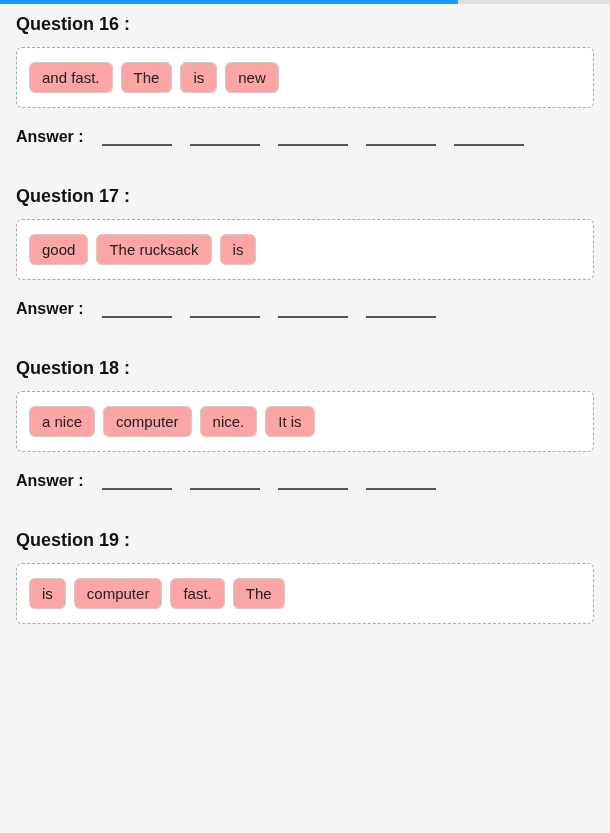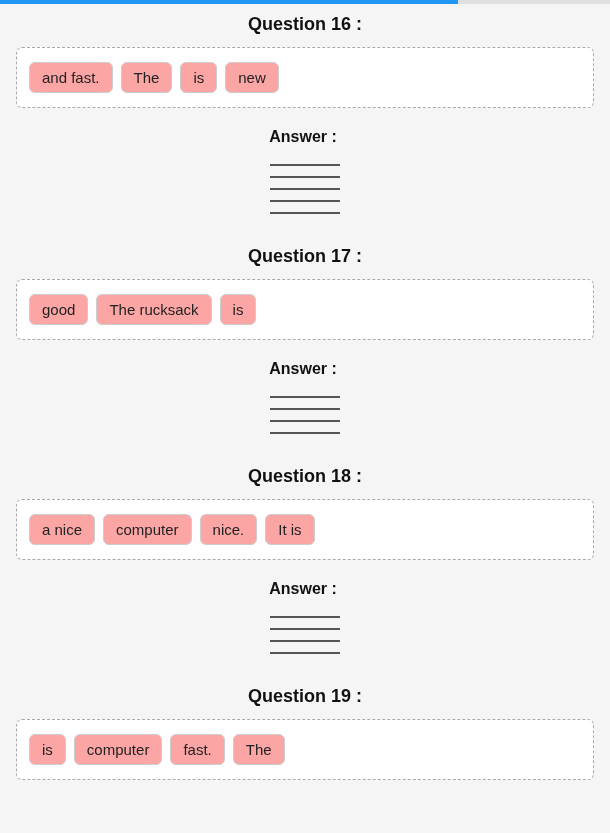--- a/index.html
+++ b/index.html
@@ -1,19 +1,18 @@
 <!DOCTYPE html>
 <html><head>
   <meta charset="utf-8">
   <style>
     * {
       box-sizing: border-box;
       margin: 0;
       padding: 0;
-      text-align: center;
     }
 
     body {
       font-family: 'Helvetica Neue', Arial, sans-serif;
       background-color: #f5f5f5;
       width: 610px;
       min-height: 833px;
       overflow-x: hidden;
     }
 
@@ -64,21 +63,20 @@
       color: #222;
       cursor: default;
     }
 
     .answer-row {
       display: flex;
       align-items: center;
       gap: 10px;
       padding: 6px 0 0 0;
       flex-wrap: wrap;
-      flex-direction: column;
     }
 
     .answer-label {
       font-size: 16px;
       font-weight: 700;
       color: #111;
       margin-right: 4px;
     }
 
     .answer-blank {

